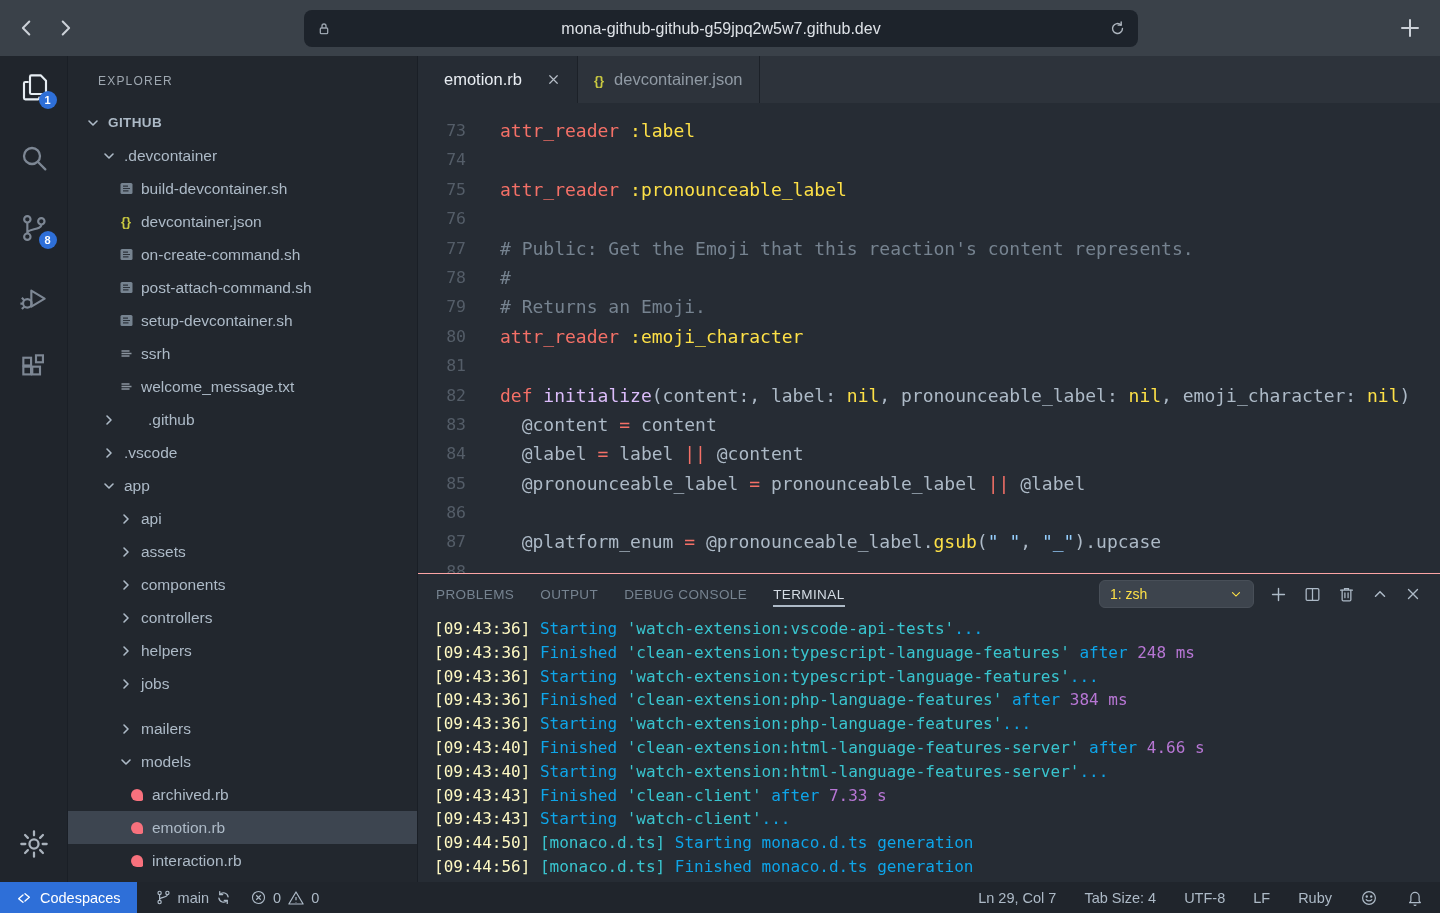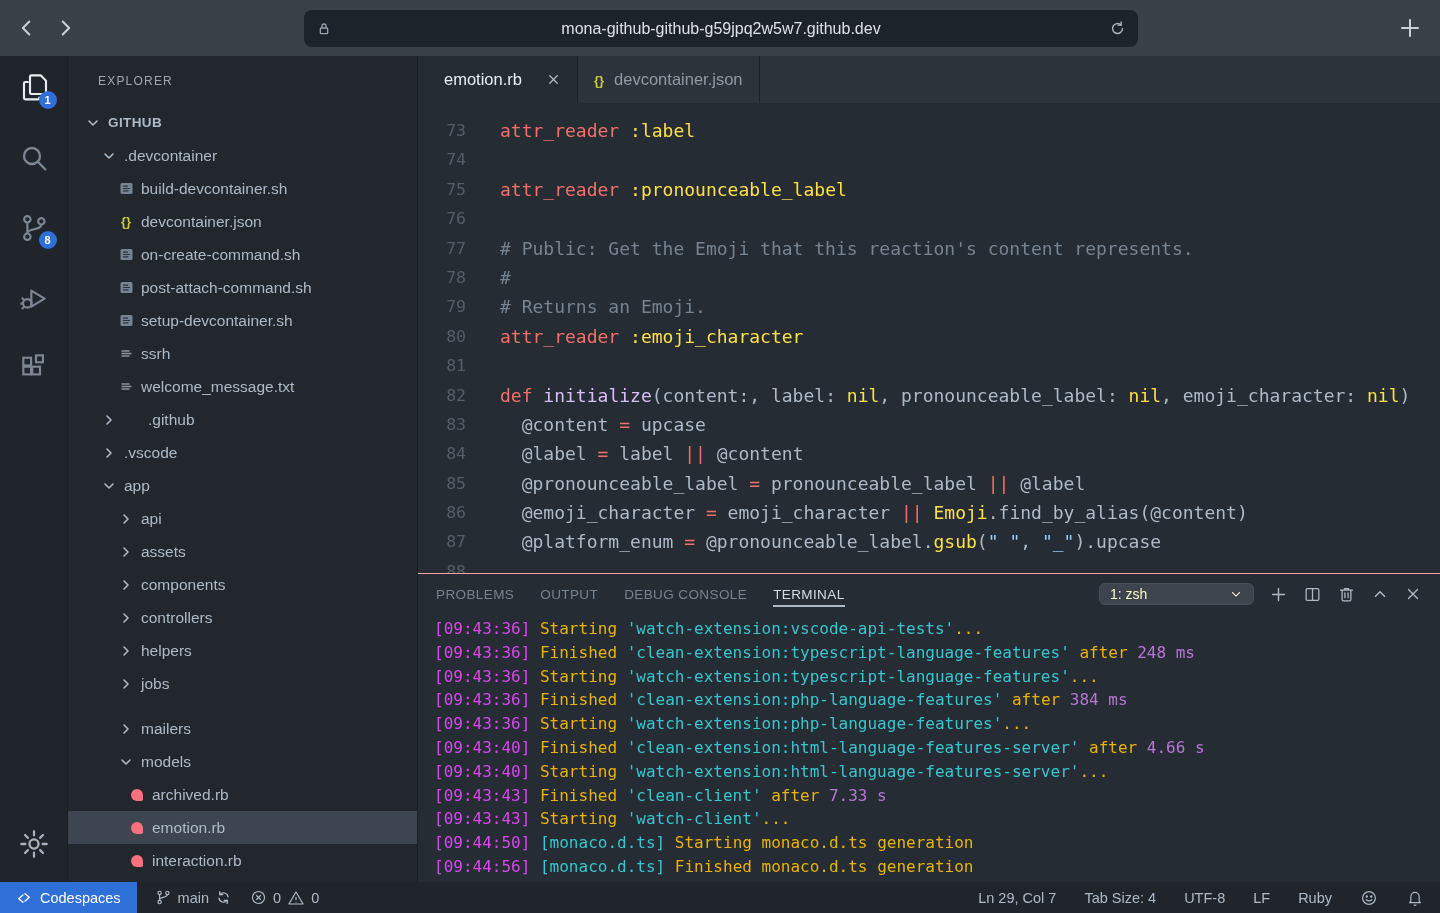--- a/index.html
+++ b/index.html
@@ -58,29 +58,29 @@
 
   
   .panel { height:309px; flex:none; background:#262c34; border-top:1px solid #fca5a5;
            display:flex; flex-direction:column; overflow:hidden; }
   .panel-header { height:40px; flex:none; display:flex; align-items:center; padding:0 18px; }
   .panel-tab { font-size:13.5px; letter-spacing:.4px; color:#768390; margin-right:26px;
                cursor:pointer; position:relative; height:100%; display:flex; align-items:center; }
   .panel-tab.active { color:#d4dce4; }
   .panel-tab.active::after { content:""; position:absolute; left:0; right:0; bottom:7px; height:2px; background:#adbac7; }
   .panel-controls { margin-left:auto; display:flex; align-items:center; gap:15px; color:#adbac7; }
-  .term-select { width:155px; height:22px; background:#3d444d; border:1px solid #484f58; border-radius:6px;
-                 display:flex; align-items:center; padding:0 10px; font-size:14px; color:#fef9c3; cursor:pointer; }
+  .term-select { width:155px; height:28px; background:#3d444d; border:1px solid #484f58; border-radius:6px;
+                 display:flex; align-items:center; padding:0 10px; font-size:14px; color:#fde047; cursor:pointer; }
   .term-select .chev { margin-left:auto; }
   .panel-icon { cursor:pointer; }
 
   .terminal { flex:1; overflow:hidden; padding:3px 0 0 16px;
               font-family:"DejaVu Sans Mono",monospace; font-size:16px; }
   .term-line { height:23.8px; line-height:23.8px; white-space:pre; }
-  .t-time { color:#d946ef; } .t-pl { color:#eab308; } .t-task { color:#39c5cf; } .t-dur { color:#b776d4; }
+  .t-time { color:#fef9c3; } .t-pl { color:#0ea5e9; } .t-task { color:#39c5cf; } .t-dur { color:#b776d4; }
 
   
   .status-bar { height:31px; background:#20252c; display:flex; align-items:center; color:#adbac7; font-size:14.5px; }
   .sb-remote { height:100%; background:#2e6fd8; color:#fff; display:flex; align-items:center;
                gap:8px; padding:0 16px; cursor:pointer; }
   .sb-item { display:flex; align-items:center; gap:6px; margin-left:18px; cursor:pointer; }
   .sb-right { margin-left:auto; display:flex; align-items:center; gap:28px; padding-right:16px; }
   .sb-right .sb-item { margin-left:0; }
 </style>
 </head>
@@ -375,24 +375,24 @@
         <div class="code-line"><span class="ln">73</span><span class="code-text"><span class="tk-kw">attr_reader</span><span class="tk-pl"> </span><span class="tk-co">:label</span></span></div>
         <div class="code-line"><span class="ln">74</span><span class="code-text"></span></div>
         <div class="code-line"><span class="ln">75</span><span class="code-text"><span class="tk-kw">attr_reader</span><span class="tk-pl"> </span><span class="tk-co">:pronounceable_label</span></span></div>
         <div class="code-line"><span class="ln">76</span><span class="code-text"></span></div>
         <div class="code-line"><span class="ln">77</span><span class="code-text"><span class="tk-cm"># Public: Get the Emoji that this reaction's content represents.</span></span></div>
         <div class="code-line"><span class="ln">78</span><span class="code-text"><span class="tk-cm">#</span></span></div>
         <div class="code-line"><span class="ln">79</span><span class="code-text"><span class="tk-cm"># Returns an Emoji.</span></span></div>
         <div class="code-line"><span class="ln">80</span><span class="code-text"><span class="tk-kw">attr_reader</span><span class="tk-pl"> </span><span class="tk-co">:emoji_character</span></span></div>
         <div class="code-line"><span class="ln">81</span><span class="code-text"></span></div>
         <div class="code-line"><span class="ln">82</span><span class="code-text"><span class="tk-kw">def</span><span class="tk-pl"> </span><span class="tk-fn">initialize</span><span class="tk-pl">(content:, label: </span><span class="tk-co">nil</span><span class="tk-pl">, pronounceable_label: </span><span class="tk-co">nil</span><span class="tk-pl">, emoji_character: </span><span class="tk-co">nil</span><span class="tk-pl">)</span></span></div>
-        <div class="code-line"><span class="ln">83</span><span class="code-text"><span class="tk-pl">  @content </span><span class="tk-kw">=</span><span class="tk-pl"> upcase</span></span></div>
+        <div class="code-line"><span class="ln">83</span><span class="code-text"><span class="tk-pl">  @content </span><span class="tk-kw">=</span><span class="tk-pl"> content</span></span></div>
         <div class="code-line"><span class="ln">84</span><span class="code-text"><span class="tk-pl">  @label </span><span class="tk-kw">=</span><span class="tk-pl"> label </span><span class="tk-kw">||</span><span class="tk-pl"> @content</span></span></div>
         <div class="code-line"><span class="ln">85</span><span class="code-text"><span class="tk-pl">  @pronounceable_label </span><span class="tk-kw">=</span><span class="tk-pl"> pronounceable_label </span><span class="tk-kw">||</span><span class="tk-pl"> @label</span></span></div>
-        <div class="code-line"><span class="ln">86</span><span class="code-text"><span class="tk-pl">  @emoji_character </span><span class="tk-kw">=</span><span class="tk-pl"> emoji_character </span><span class="tk-kw">||</span><span class="tk-pl"> </span><span class="tk-co">Emoji</span><span class="tk-pl">.find_by_alias(@content)</span></span></div>
+        <div class="code-line"><span class="ln">86</span></div>
         <div class="code-line"><span class="ln">87</span><span class="code-text"><span class="tk-pl">  @platform_enum </span><span class="tk-kw">=</span><span class="tk-pl"> @pronounceable_label.</span><span class="tk-co">gsub</span><span class="tk-pl">(</span><span class="tk-str">" "</span><span class="tk-pl">, </span><span class="tk-str">"_"</span><span class="tk-pl">).upcase</span></span></div>
         <div class="code-line"><span class="ln">88</span><span class="code-text"></span></div>
       </div>
 
     <div class="panel">
       <div class="panel-header">
         <span id="paneltabs" style="display:flex;height:100%;">
             <span class="panel-tab">PROBLEMS</span>
             <span class="panel-tab">OUTPUT</span>
             <span class="panel-tab">DEBUG CONSOLE</span>

